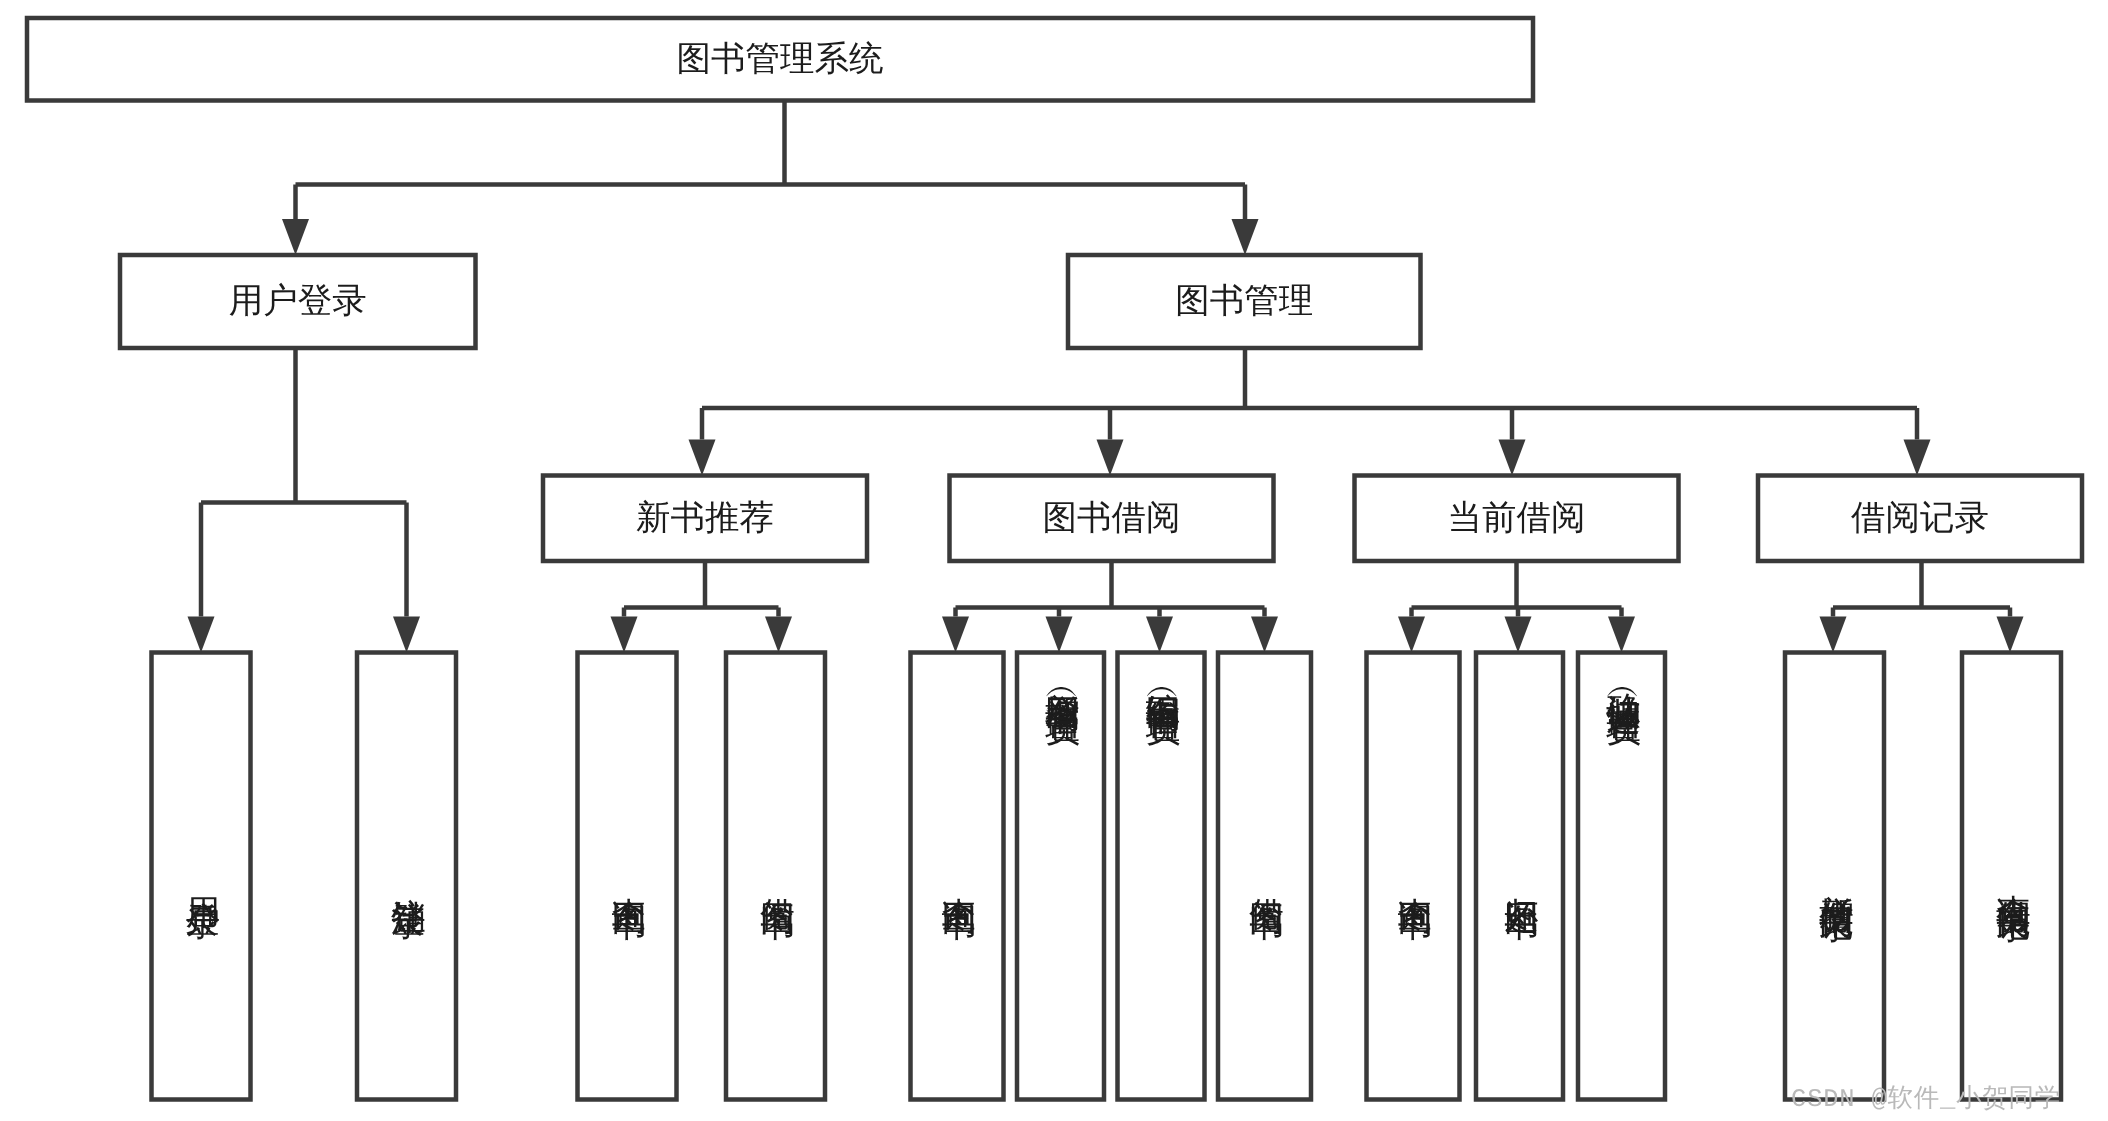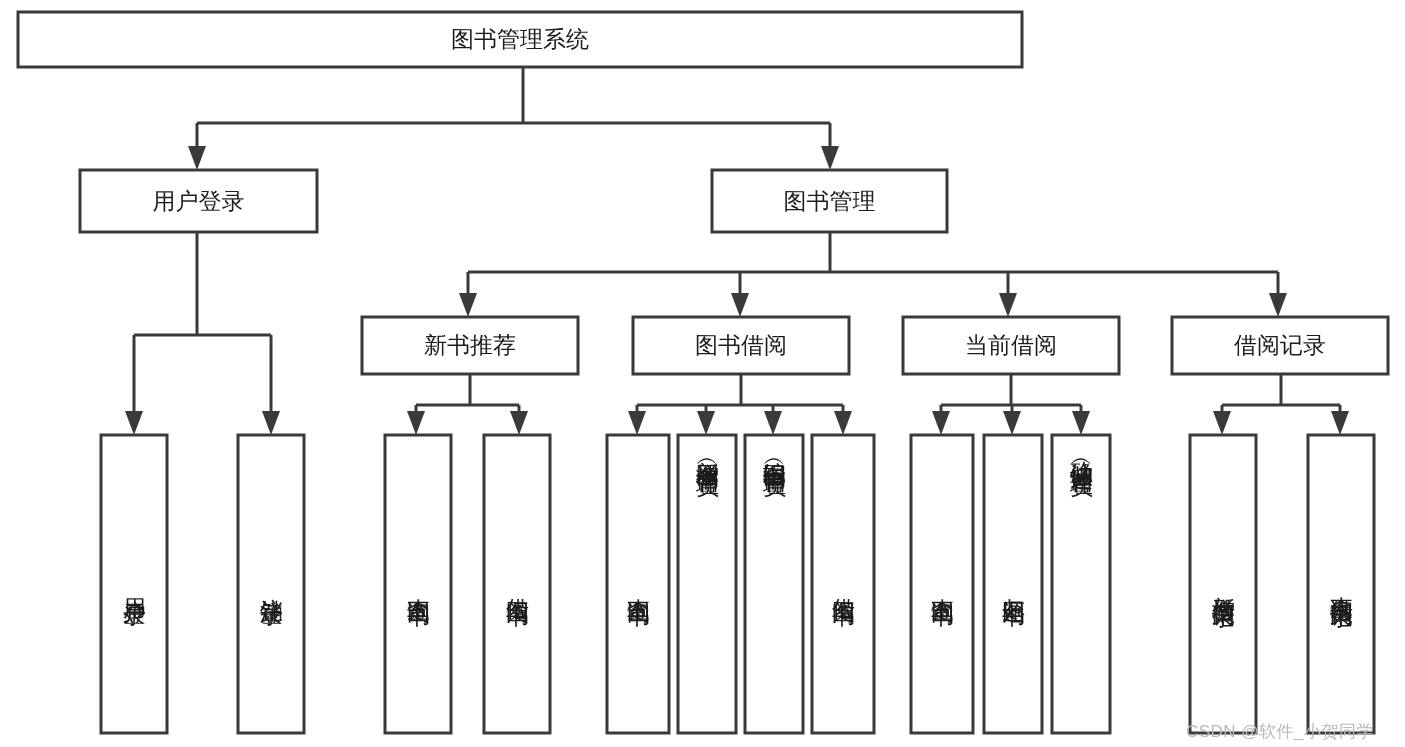--- a/index.html
+++ b/index.html
@@ -73,21 +73,21 @@
     line-height: 1.12;
     color: #1c1c1c;
     letter-spacing: 2px;
     white-space: nowrap;
     text-align: center;
   }
   .watermark {
     position: absolute;
     right: 8px;
     bottom: 4px;
-    font-family: Liberation Sans, sans-serif;
+    font-family: Liberation Mono, monospace;
     font-size: 17px;
     color: #b9b9b9;
     letter-spacing: 0.5px;
     white-space: nowrap;
     user-select: none;
   }
 </style>
 </head>
 <body>
 

